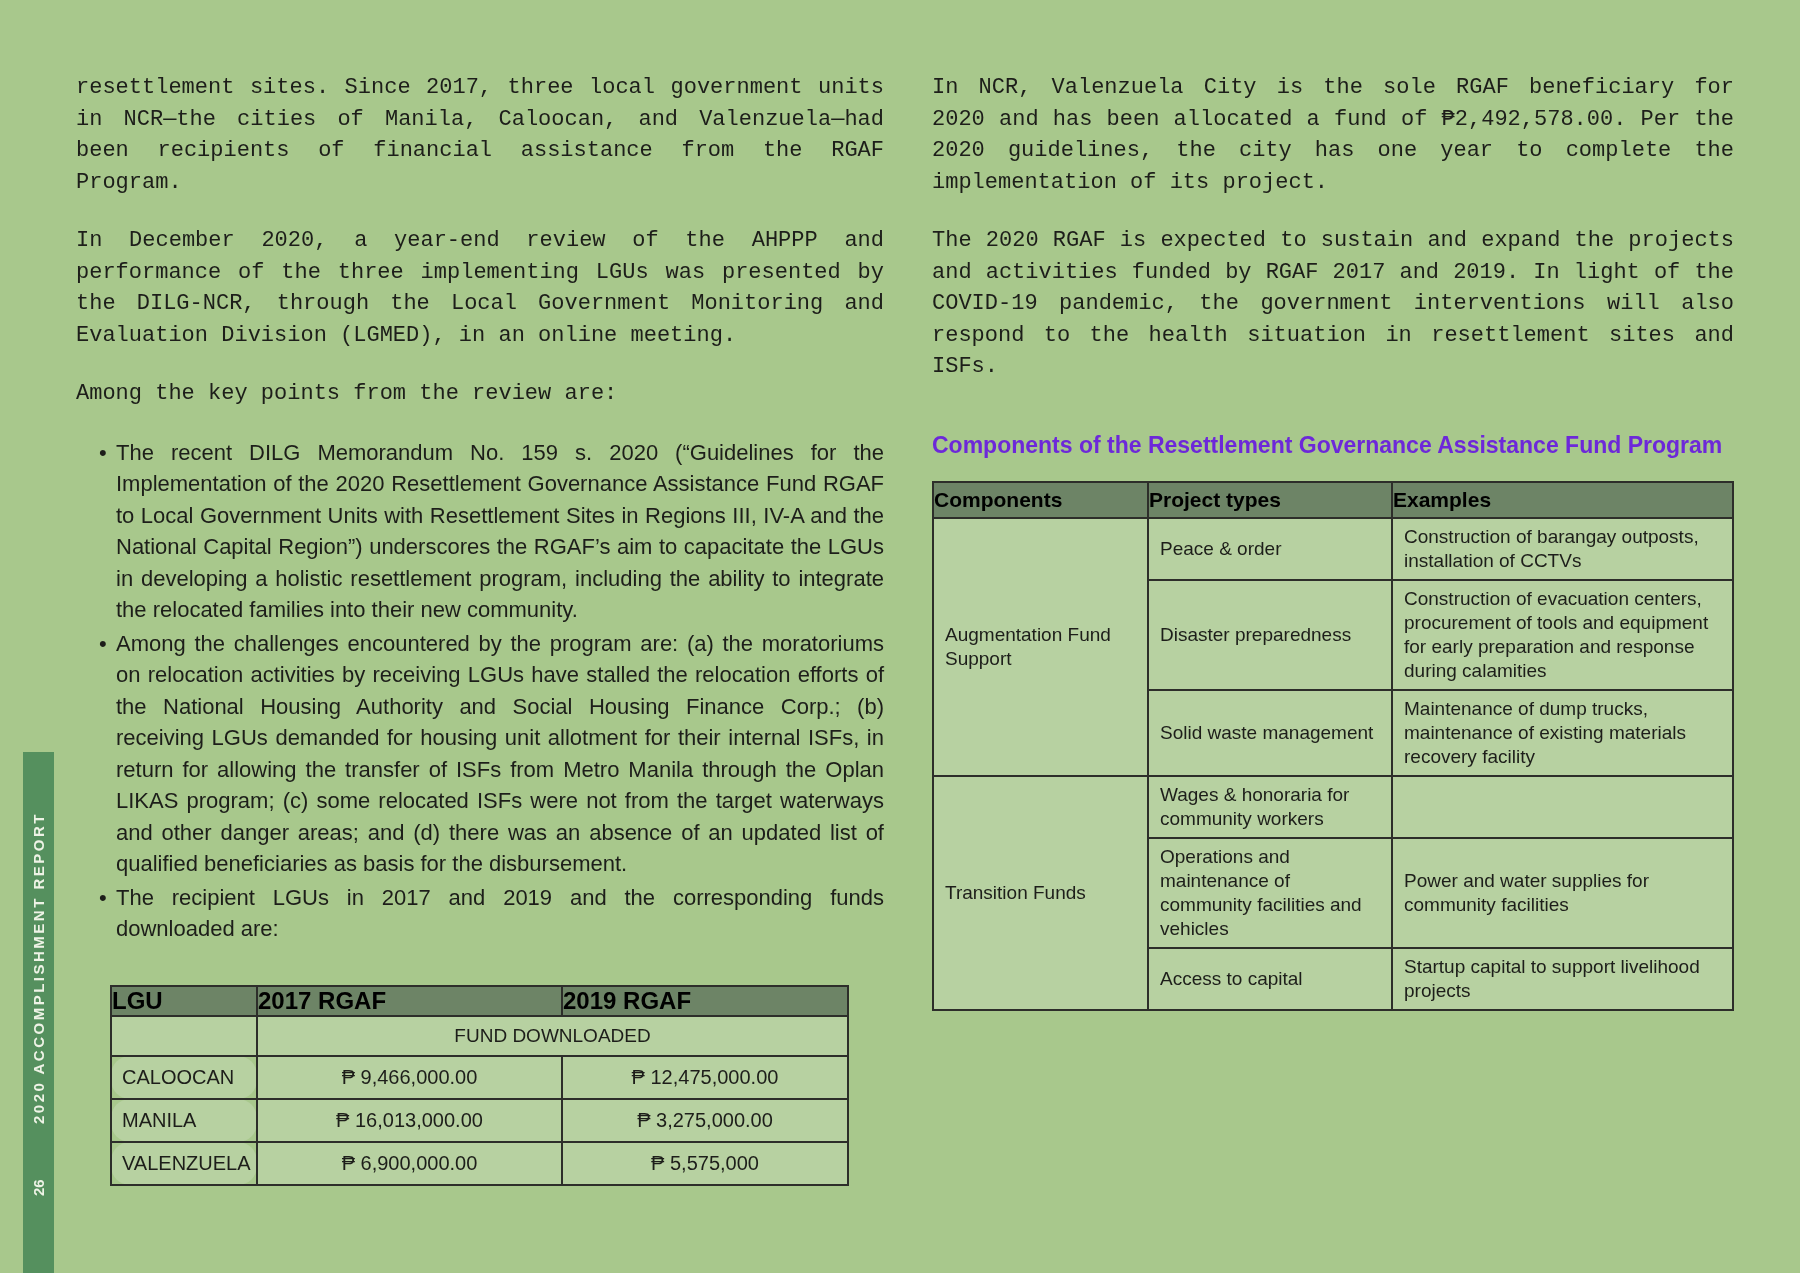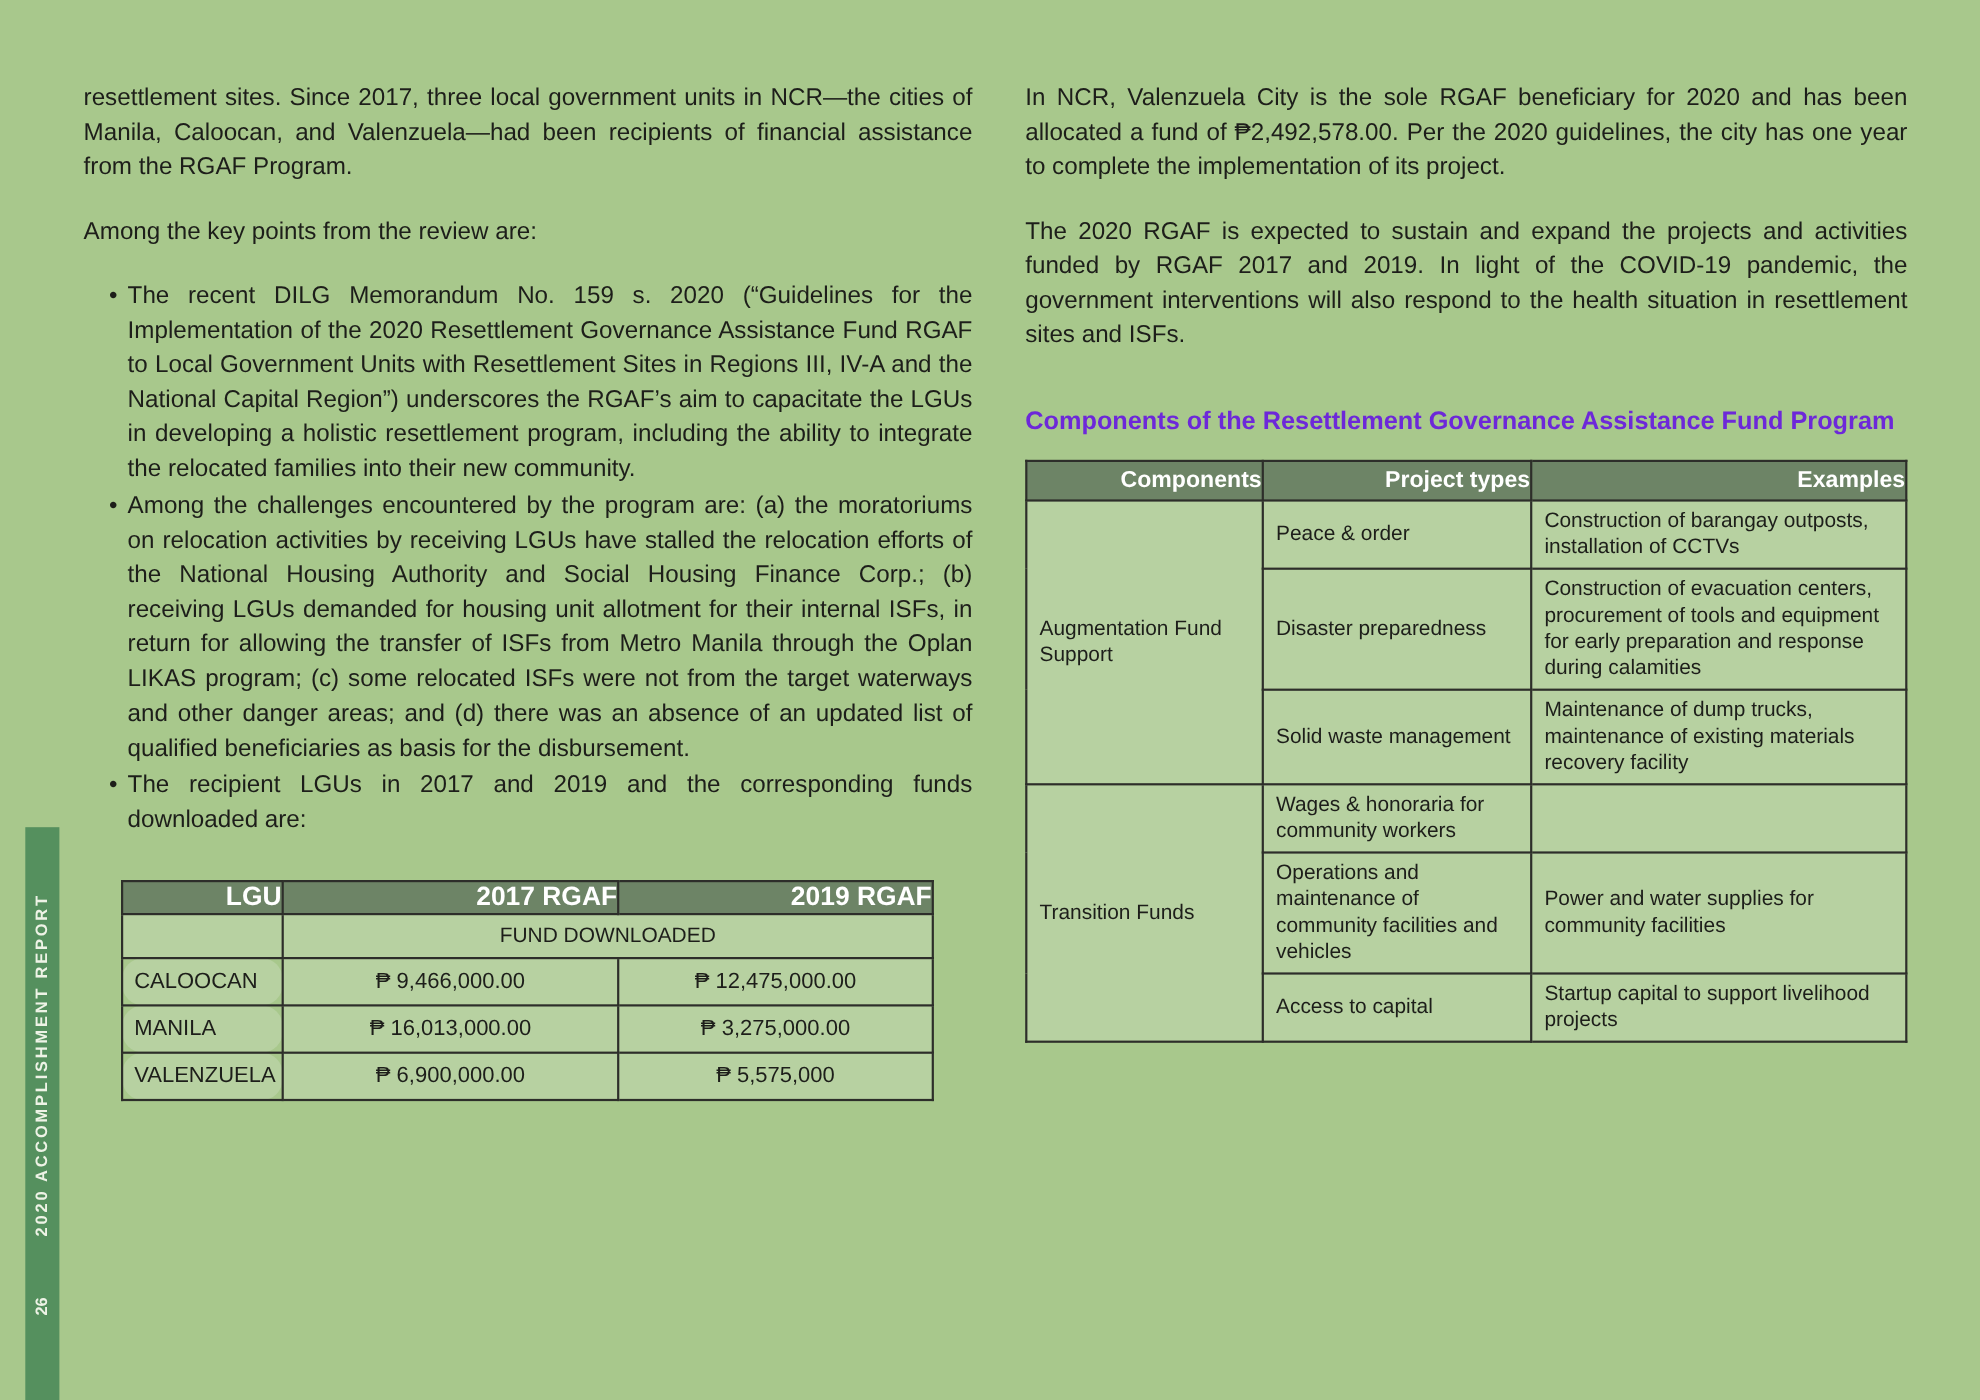--- a/index.html
+++ b/index.html
@@ -31,36 +31,37 @@
     color:#eef3e6; font-size:15px; font-weight:bold;
   }
 
   
   .col-left  { position:absolute; left:76px;  top:72px; width:808px; }
   .col-right { position:absolute; left:932px; top:72px; width:802px; }
 
   .body-text {
     font-size:22px; line-height:31.5px; text-align:justify;
     margin-bottom:27px;
+    font-family:Liberation Mono, monospace;
   }
 
   .bullets { list-style:none; margin:3px 0 0 23px; }
   .bullets li {
     position:relative; padding-left:17px;
     font-size:22px; line-height:31.5px; text-align:justify;
     margin-bottom:2px;
   }
   .bullets li::before { content:"\2022"; position:absolute; left:0; top:0; }
 
   
   table { border-collapse:collapse; table-layout:fixed; }
   th, td { border:2px solid #2d2e2a; }
   th {
-    background:#6d8466; color:#ffffff;
-    font-size:21px; font-weight:bold; text-align:right;
+    background:#6d8466; color:#000000;
+    font-size:21px; font-weight:bold; text-align:left;
   }
   td { background:#b7d1a1; font-size:19px; vertical-align:middle; }
 
   
   .funds-table { width:737px; margin:40px 0 0 34px; }
   .funds-table th { height:30px; font-size:24px; }
   .funds-table td { height:43px; padding:2px 10px; font-size:20px; }
   .funds-table .sub td { height:40px; text-align:center; font-size:19px; }
   .funds-table .lgu { text-align:left;border-radius:19px; }
   .funds-table .amount { text-align:center; }
@@ -89,20 +90,21 @@
 
 <div>
 
   <div class="sidebar-strip">
     <div class="report-label">2020 ACCOMPLISHMENT REPORT</div>
     <div class="page-number">26</div>
   </div>
 
   <div class="col-left">
     <p class="body-text">resettlement sites. Since 2017, three local government units in NCR—the cities of Manila, Caloocan, and Valenzuela—had been recipients of financial assistance from the RGAF Program.</p>
+    <p class="body-text">In December 2020, a year-end review of the AHPPP and performance of the three implementing LGUs was presented by the DILG-NCR, through the Local Government Monitoring and Evaluation Division (LGMED), in an online meeting.</p>
     <p class="body-text">Among the key points from the review are:</p>
 
     <ul class="bullets">
       <li>The recent DILG Memorandum No. 159 s. 2020 (“Guidelines for the Implementation of the 2020 Resettlement Governance Assistance Fund RGAF to Local Government Units with Resettlement Sites in Regions III, IV-A and the National Capital Region”) underscores the RGAF’s aim to capacitate the LGUs in developing a holistic resettlement program, including the ability to integrate the relocated families into their new community.</li>
       <li>Among the challenges encountered by the program are: (a) the moratoriums on relocation activities by receiving LGUs have stalled the relocation efforts of the National Housing Authority and Social Housing Finance Corp.; (b) receiving LGUs demanded for housing unit allotment for their internal ISFs, in return for allowing the transfer of ISFs from Metro Manila through the Oplan LIKAS program; (c) some relocated ISFs were not from the target waterways and other danger areas; and (d) there was an absence of an updated list of qualified beneficiaries as basis for the disbursement.</li>
       <li>The recipient LGUs in 2017 and 2019 and the corresponding funds downloaded are:</li>
     </ul>
 
     <table class="funds-table">
       <colgroup>

